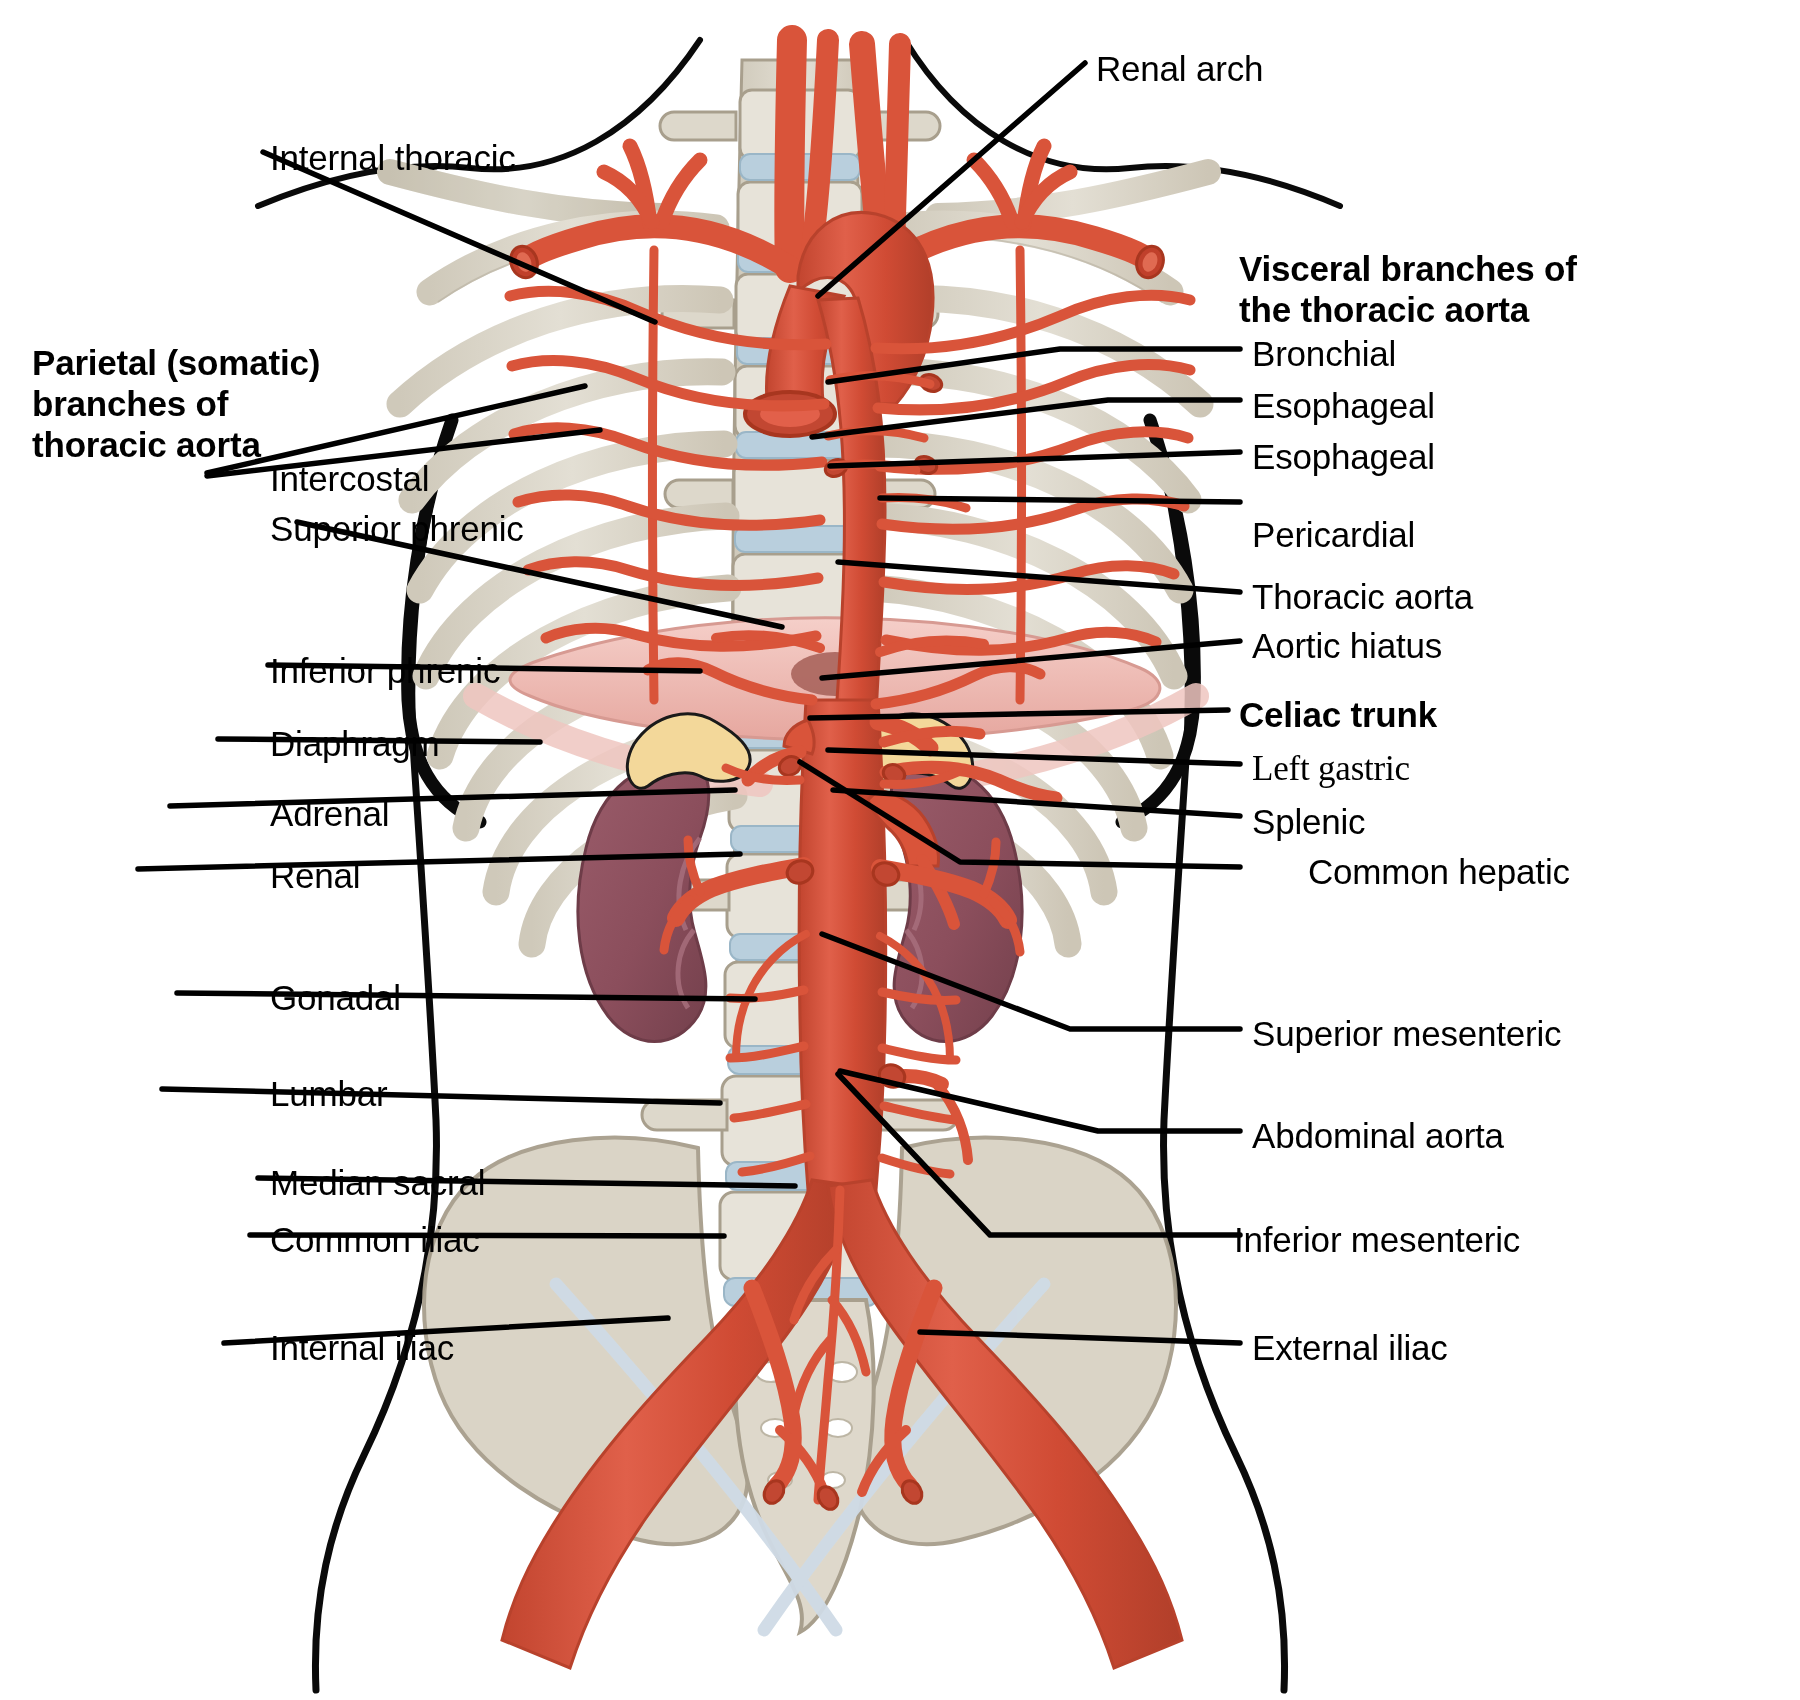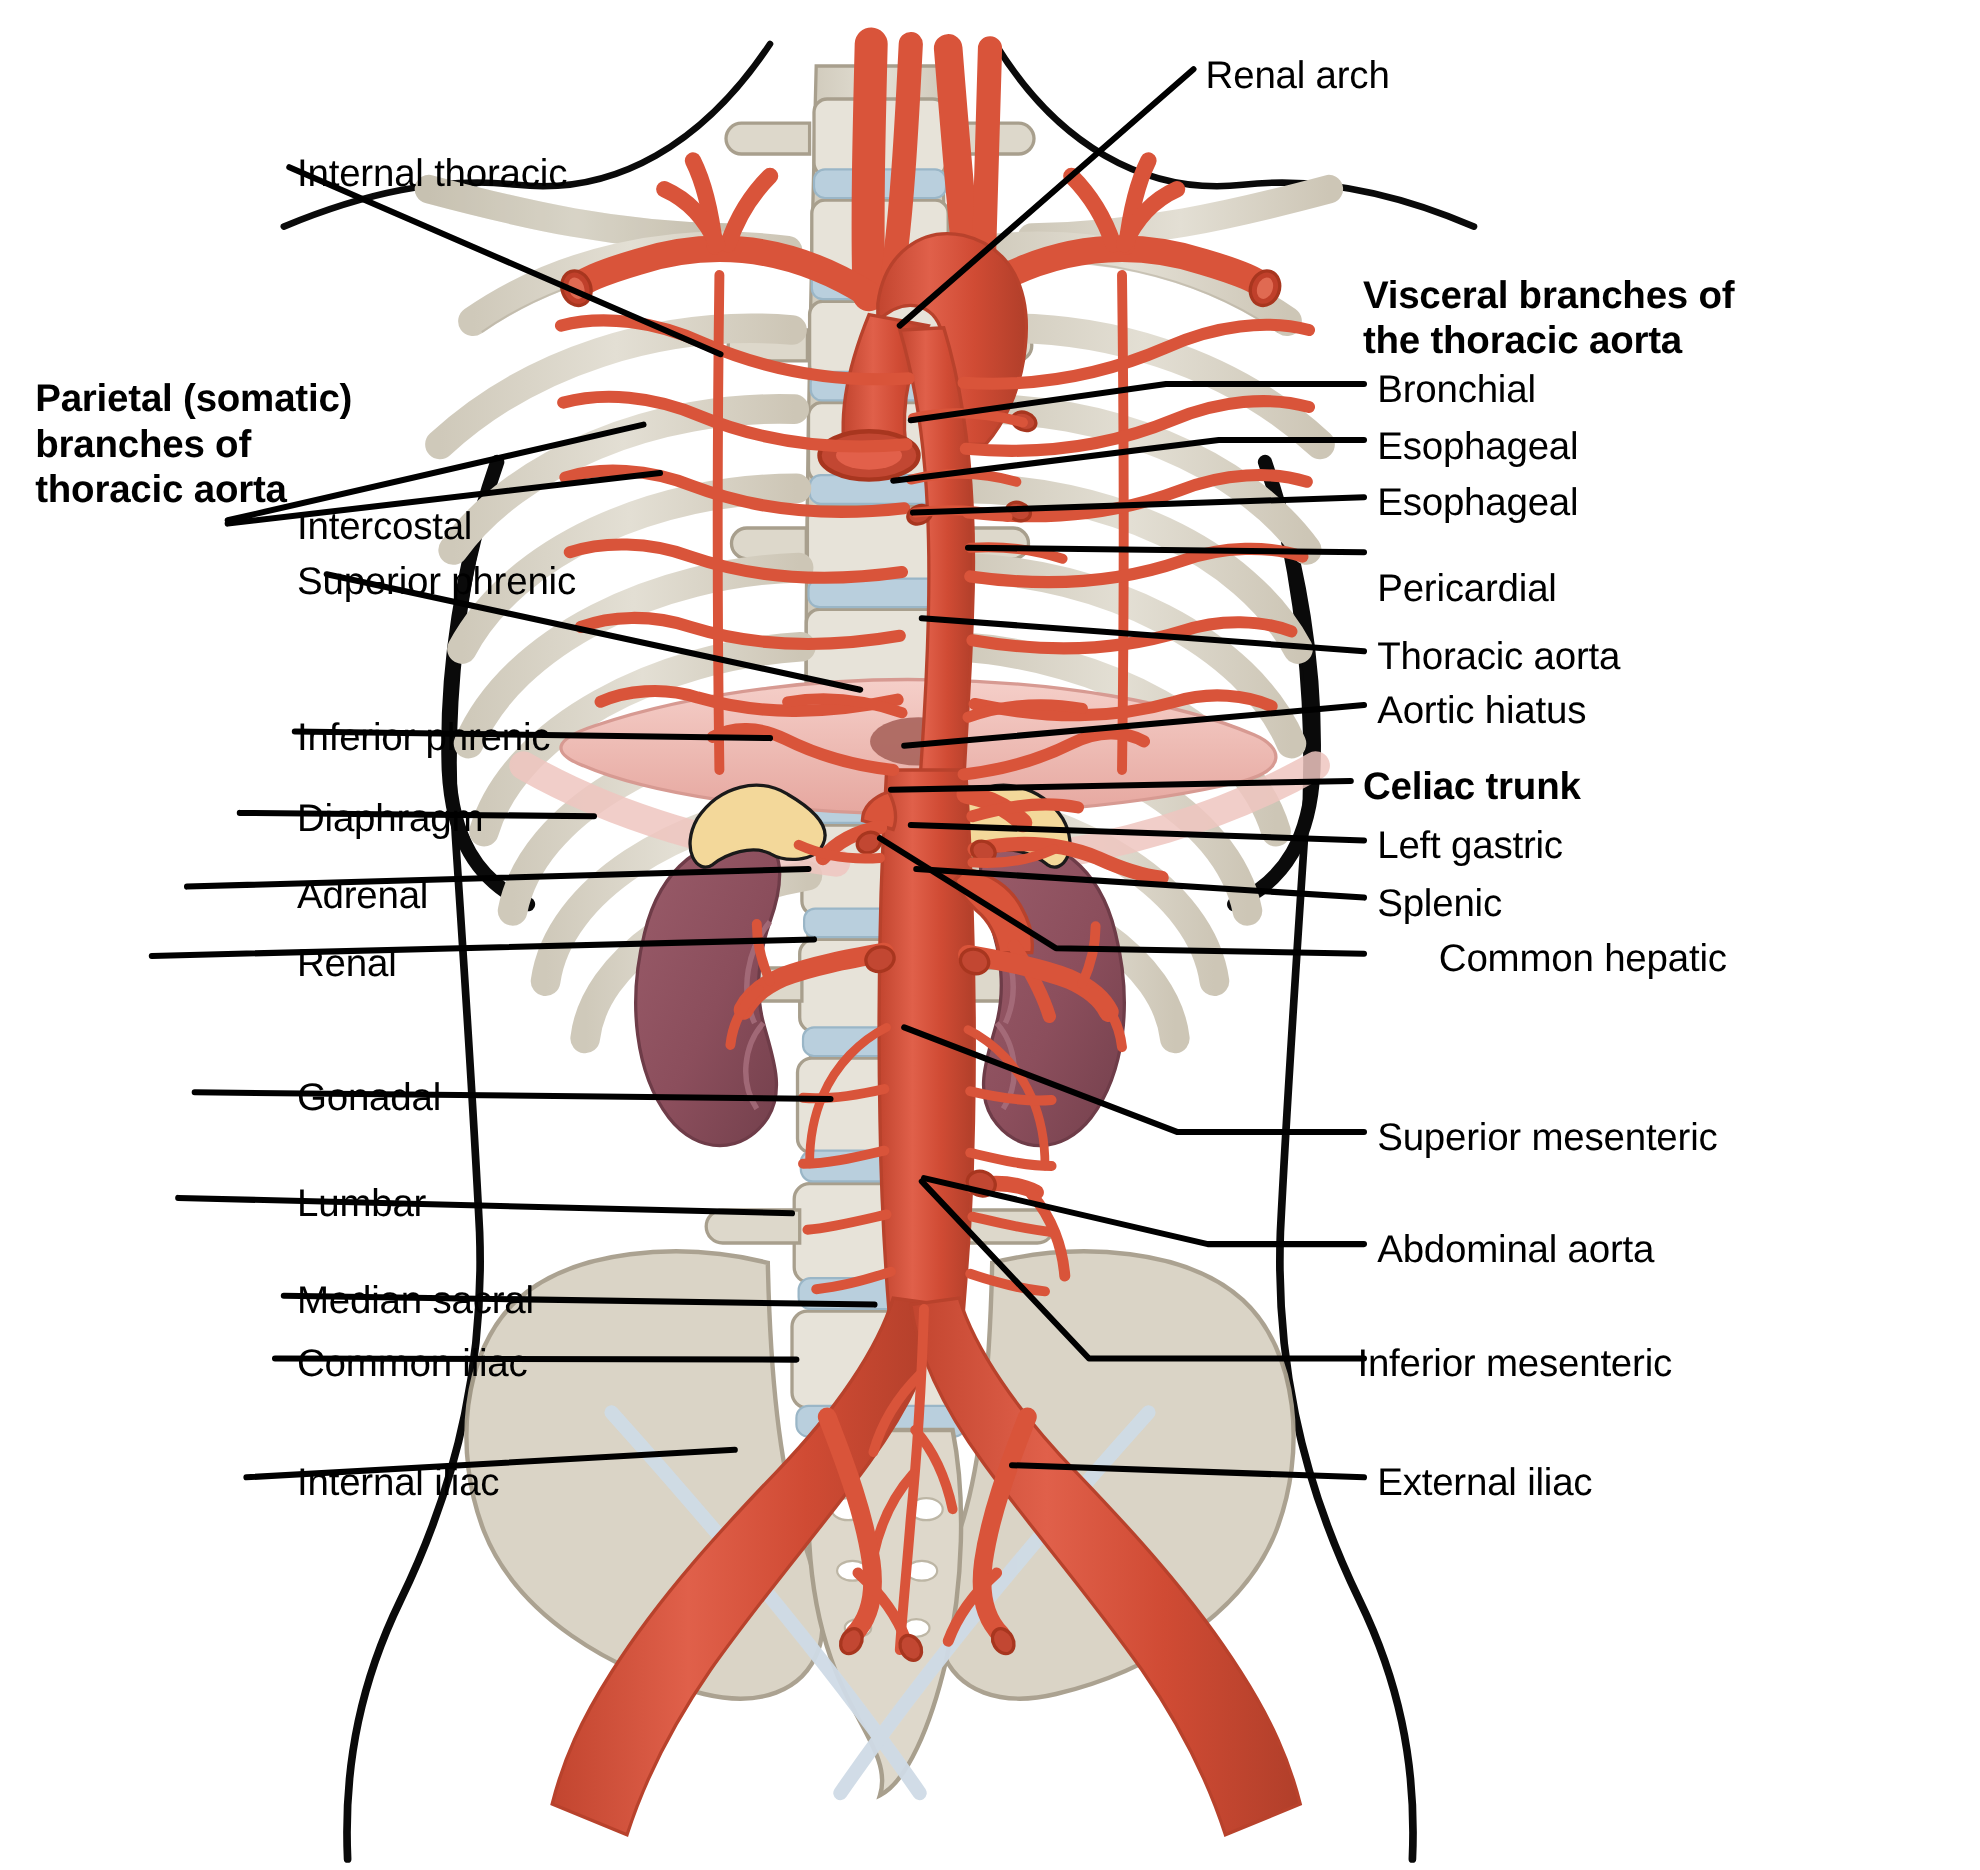--- a/index.html
+++ b/index.html
@@ -449,21 +449,21 @@
       <div class="lbl L" style="top: 1219px; right: 1755px; left: 270px;">Common iliac</div>
       <div class="lbl L" style="top: 1327px; right: 1755px; left: 270px;">Internal iliac</div>
       <div class="lbl R" style="top: 48px; left: 1096px;">Renal arch</div>
       <div class="lbl R" style="top: 333px; left: 1252px;">Bronchial</div>
       <div class="lbl R" style="top: 385px; left: 1252px;">Esophageal</div>
       <div class="lbl R" style="top: 436px; left: 1252px;">Esophageal</div>
       <div class="lbl R" style="top: 486px; left: 1252px; margin-top: 28px;">Pericardial</div>
       <div class="lbl R" style="top: 576px; left: 1252px;">Thoracic aorta</div>
       <div class="lbl R" style="top: 625px; left: 1252px;">Aortic hiatus</div>
       <div class="lbl R bold" style="top: 694px; left: 1239px;">Celiac trunk</div>
-      <div class="lbl R" style="top: 748px; left: 1252px;">Left gastric</div>
+      <div class="lbl R" style="top: 748px; left: 1252px; font-family: Liberation Serif, serif;">Left gastric</div>
       <div class="lbl R" style="top: 801px; left: 1252px;">Splenic</div>
       <div class="lbl R" style="top: 851px; left: 1308px;">Common hepatic</div>
       <div class="lbl R" style="top: 1013px; left: 1252px;">Superior mesenteric</div>
       <div class="lbl R" style="top: 1115px; left: 1252px;">Abdominal aorta</div>
       <div class="lbl R" style="top: 1219px; left: 1234px;">Inferior mesenteric</div>
       <div class="lbl R" style="top: 1327px; left: 1252px;">External iliac</div>
       <div class="lbl hdr" style="left: 32px; top: 342px;">Parietal (somatic)
 branches of
 thoracic aorta</div>
       <div class="lbl hdr" style="left: 1239px; top: 248px;">Visceral branches of

